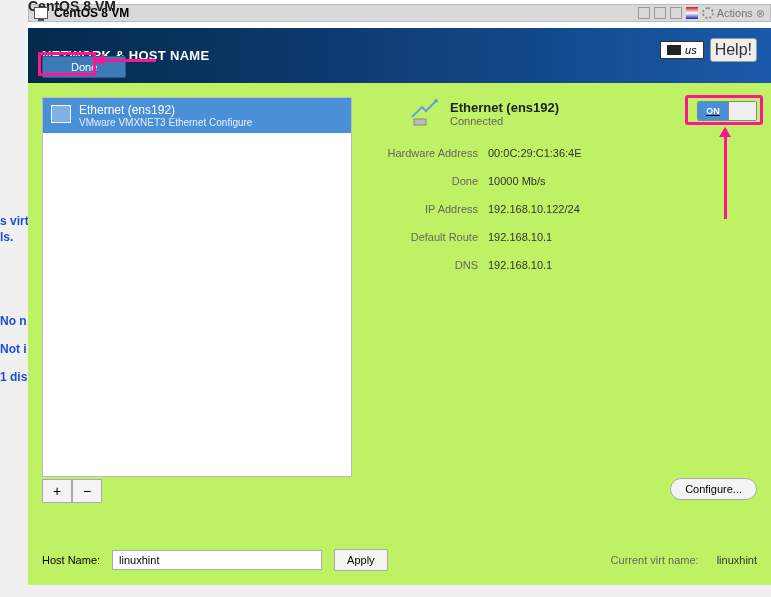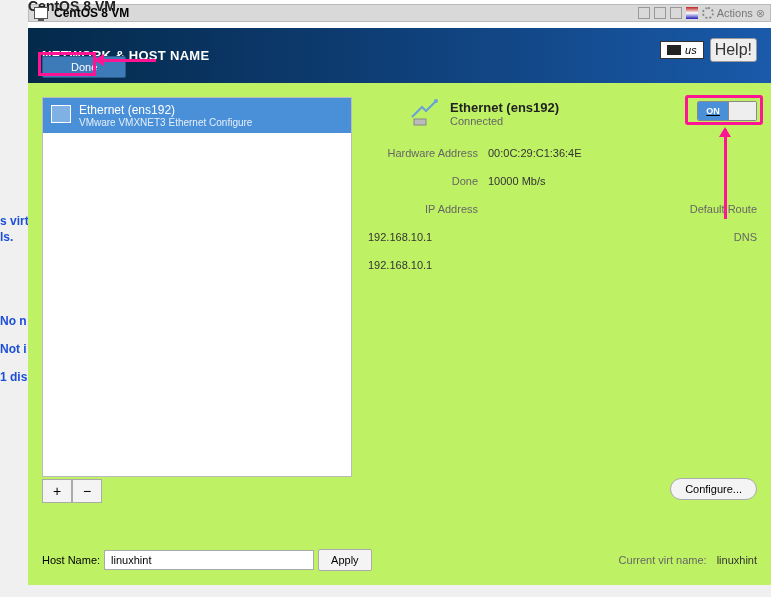--- a/index.html
+++ b/index.html
@@ -61,21 +61,21 @@
 .highlight-toggle { position: absolute; right: -6px; top: -6px; width: 78px; height: 30px; border: 3px solid #ff1493; border-radius: 3px; pointer-events: none; }
 .arrow-toggle { position: absolute; right: 30px; top: 28px; width: 3px; height: 90px; background: #ff1493; }
 .arrow-toggle::before { content: ''; position: absolute; top: -8px; left: -5px; border: 6px solid transparent; border-bottom: 10px solid #ff1493; }
 
 .info-grid { margin-top: 18px; display: grid; grid-template-columns: 110px auto; gap: 16px 10px; font-size: 11px; color: #555; }
 .info-grid .lbl { text-align: right; color: #666; }
 .info-grid .val { color: #333; }
 
 .configure-btn { position: absolute; right: 14px; top: 395px; background: #f4f4f4; border: 1px solid #aaa; padding: 4px 14px; font-size: 11px; cursor: pointer; border-radius: 11px; }
 
-.hostname-row { position: absolute; left: 14px; bottom: 14px; right: 14px; display: flex; align-items: center; gap: 4px; font-size: 11px; }
+.hostname-row { position: absolute; left: 14px; bottom: 14px; right: 14px; display: flex; align-items: center; gap: 12px; font-size: 11px; }
 .hostname-row input { border: 1px solid #aaa; padding: 3px 6px; font-size: 11px; width: 210px; }
 .hostname-row .apply { background: #f4f4f4; border: 1px solid #aaa; padding: 4px 12px; font-size: 11px; cursor: pointer; border-radius: 2px; }
 .hostname-row .spacer { flex: 1; }
 .hostname-row .current { color: #666; }
 .hostname-row .current-val { color: #333; margin-left: 6px; }
 </style>
 </head>
 <body>
 
 <div class="bg-text" style="top:212px;">
@@ -161,20 +161,21 @@
           <div class="highlight-toggle"></div>
           <div class="arrow-toggle"></div>
         </div>
 
         <div class="info-grid">
           <div class="lbl">Hardware Address</div>
           <div class="val">00:0C:29:C1:36:4E</div>
           <div class="lbl">Done</div>
           <div class="val">10000 Mb/s</div>
           <div class="lbl">IP Address</div>
+          <div class="val">192.168.10.122/24</div>
           <div class="lbl">Default Route</div>
           <div class="val">192.168.10.1</div>
           <div class="lbl">DNS</div>
           <div class="val">192.168.10.1</div>
         </div>
       </div>
 
       <button class="configure-btn">Configure...</button>
 
       <div class="hostname-row">

